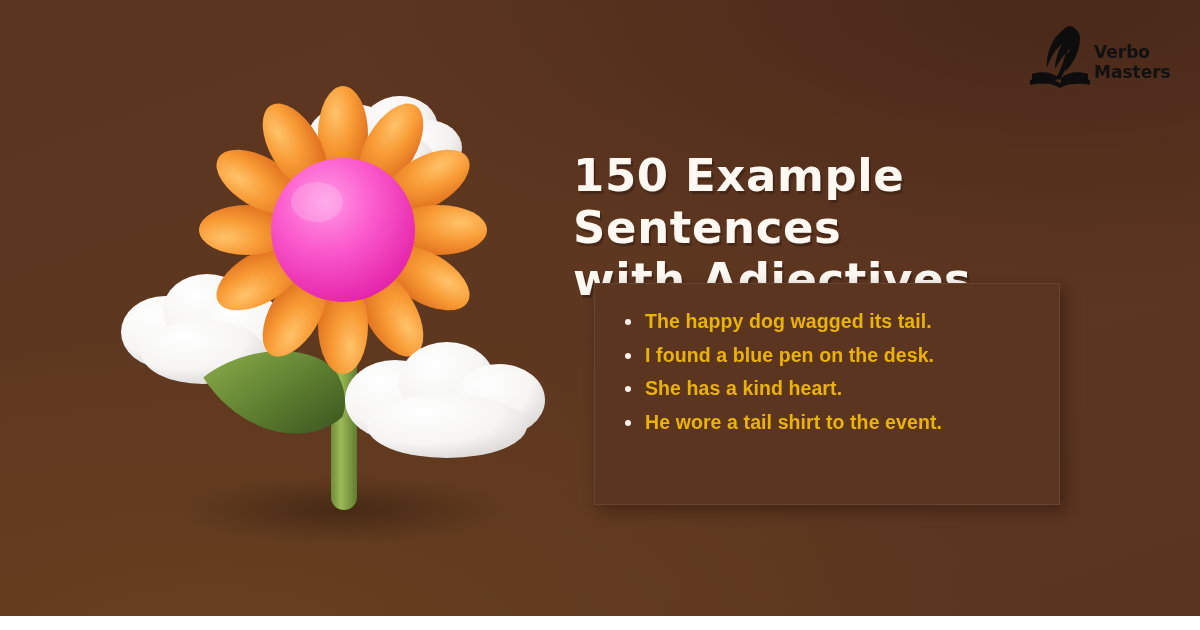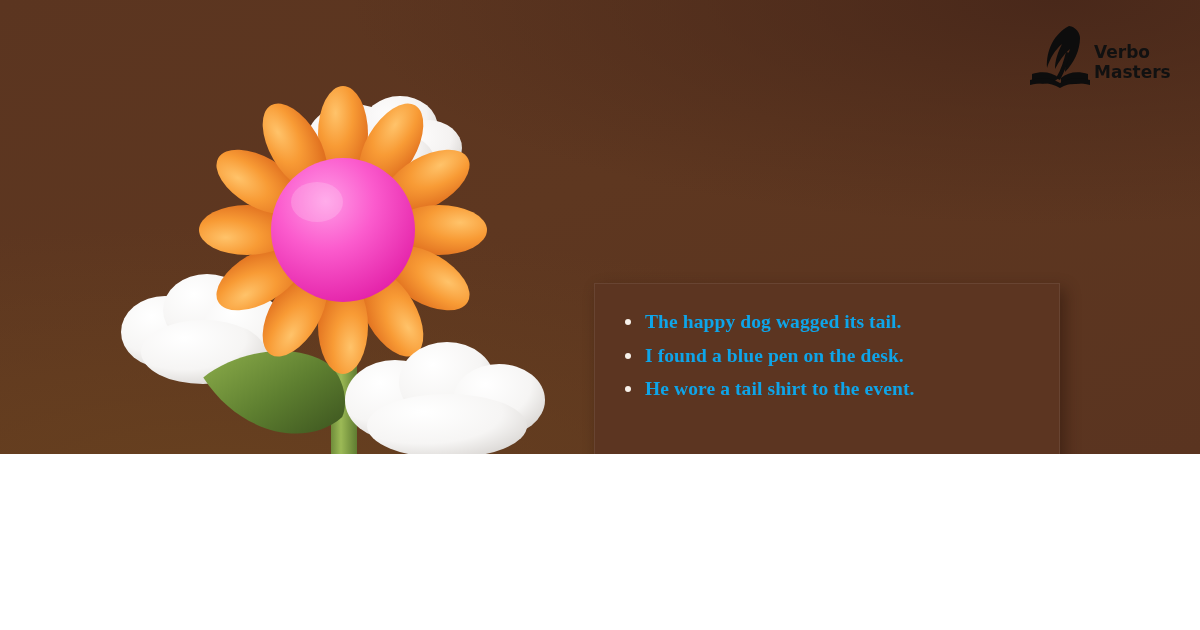--- a/index.html
+++ b/index.html
@@ -1,21 +1,21 @@
 <!DOCTYPE html>
 <html><head>
 <meta charset="utf-8">
 <style>
   * { margin:0; padding:0; box-sizing:border-box; }
   html,body{
     width:1200px; height:630px; overflow:hidden;
     font-family:"Liberation Sans", sans-serif;
   }
   .canvas{
-    position:relative; width:1200px; height:454px;
+    position:relative; width:1200px; height:616px;
     background:
       radial-gradient(120% 95% at 18% 105%, #67401f 0%, rgba(103,64,31,0) 58%),
       radial-gradient(95% 80% at 88% 0%, #49281a 0%, rgba(73,40,26,0) 62%),
       linear-gradient(160deg,#5b3520 0%,#5e3720 45%,#5a3420 100%);
     overflow:hidden;
   }
 
   
   .logo{
     position:absolute; top:22px; right:22px;
@@ -39,28 +39,27 @@
   .card{
     position:absolute; left:594px; top:283px;
     width:466px; height:222px;
     background:#5c3521;
     border:1px solid rgba(255,255,255,.08);
     box-shadow: 5px 6px 14px rgba(35,16,8,.45);
   }
   .card ul{ list-style:none; padding:26px 0 0 28px; }
   .card li{
     position:relative;
-    color:#0ea5e9;
+    color:#eab308;
     font-size:19.5px;
     font-weight:bold;
     line-height:23px;
     padding-left:22px;
     margin-bottom:10.5px;
     letter-spacing:.1px;
-    font-family:Liberation Serif, serif;
   }
   .card li:before{
     content:""; position:absolute; left:2px; top:9px;
     width:6px; height:6px; border-radius:50%; background:#f7f1ea;
   }
 
   
   .art{ position:absolute; left:95px; top:70px; width:500px; height:480px; }
   .art svg{ display:block; width:500px; height:480px; }
 </style>
@@ -78,25 +77,30 @@
 
         <path d="M4 52 C14 49 24 50 31 56 C24 62 14 63 4 60 Z" fill="#0d0d0d"></path>
         <path d="M33 56 C40 50 50 49 60 52 L60 60 C50 63 40 62 33 62 Z" fill="#0d0d0d"></path>
         <path d="M2 58 C14 55 24 56 32 61 C40 56 50 55 62 58 L62 63 C50 60 40 61 32 66 C24 61 14 60 2 63 Z" fill="#0d0d0d"></path>
       </g>
       <text x="66" y="36" font-family="DejaVu Sans, sans-serif" font-size="17" font-weight="bold" fill="#111111">Verbo</text>
       <text x="66" y="56" font-family="DejaVu Sans, sans-serif" font-size="17" font-weight="bold" fill="#111111">Masters</text>
     </svg>
   </div>
 
+  <div class="headline">
+    <div>150 Example Sentences</div>
+    <div>with Adjectives</div>
+  </div>
 
   <div class="card">
     <ul>
       <li>The happy dog wagged its tail.</li>
       <li>I found a blue pen on the desk.</li>
+      <li>She has a kind heart.</li>
       <li>He wore a tail shirt to the event.</li>
     </ul>
   </div>
 
   <div class="art">
     <svg viewBox="0 0 500 480" xmlns="http://www.w3.org/2000/svg">
       <defs>
         <radialGradient id="gPetal" cx="35%" cy="28%" r="78%">
           <stop offset="0%" stop-color="#ffc36a"></stop>
           <stop offset="45%" stop-color="#f89b35"></stop>

